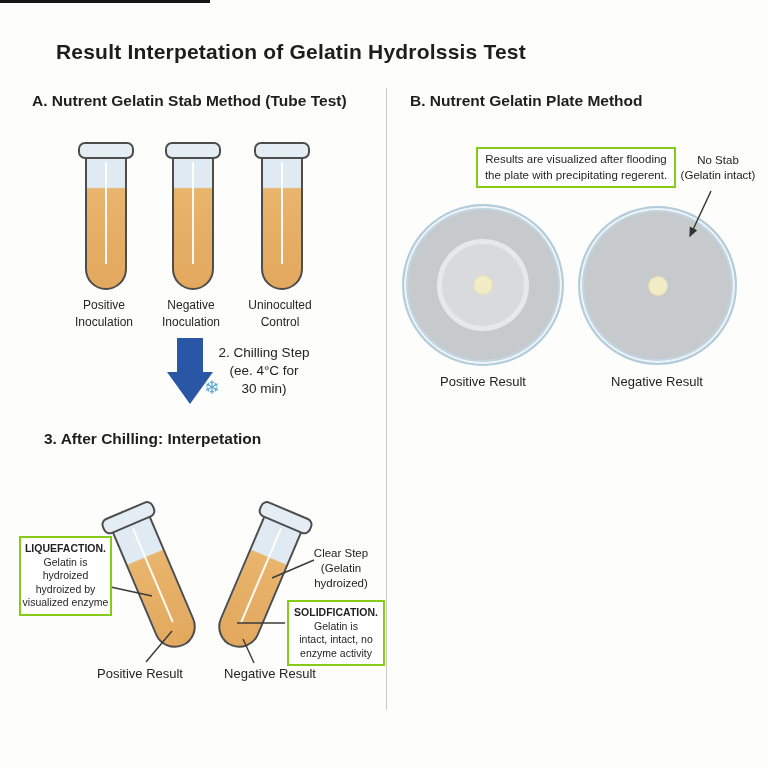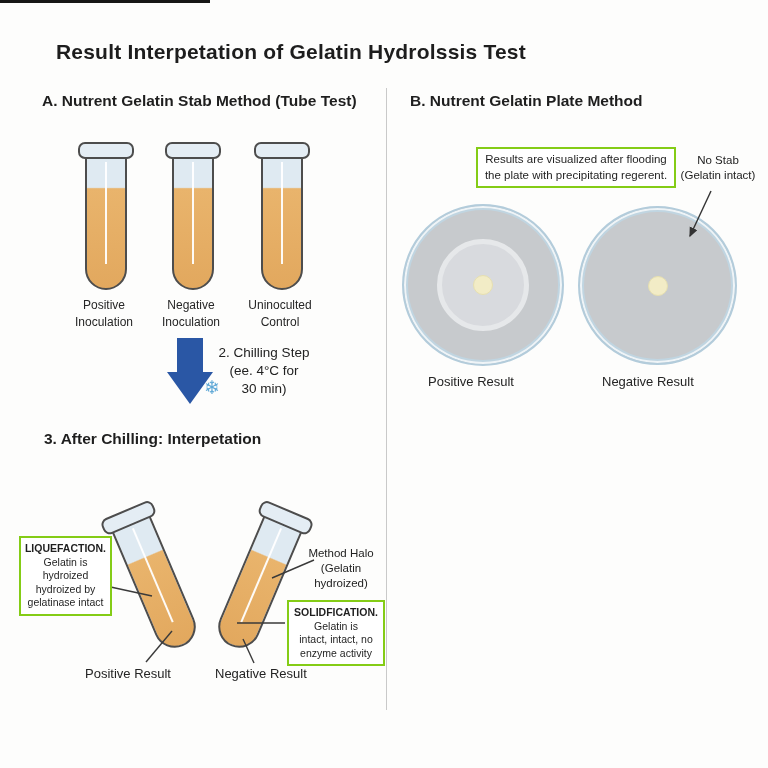--- a/index.html
+++ b/index.html
@@ -30,40 +30,40 @@
 
   
   .chill-text{left:206px;top:344px;width:116px;text-align:center;font-size:13.5px;line-height:18px;color:#222;}
   .snowflake{left:204px;top:376px;font-size:19px;color:#5fa8d6;}
 
   
   .callout{background:#fff;border:2px solid #84cc16;text-align:center;
     font-size:10.5px;line-height:13.5px;color:#1f1f1f;padding:4px 1px;}
   .callout .b{font-weight:700;}
   .note-plain{text-align:center;font-size:11.5px;line-height:15px;color:#222;}
-  .result-label{font-size:13px;color:#242424;width:110px;}
+  .result-label{font-size:13px;text-align:center;color:#242424;width:110px;}
 
   
   .plate{border-radius:50%;background:#c7cacd;border:2px solid #b3ccdb;
     box-shadow:inset 0 0 0 2px #eff4f7, inset 0 0 0 4px #c0d5e1;
     display:flex;align-items:center;justify-content:center;}
   .halo{width:82px;height:82px;border-radius:50%;background:#d8dade;border:5px solid #e6e8ea;
     display:flex;align-items:center;justify-content:center;}
   .colony{width:18px;height:18px;border-radius:50%;background:#f2ecc6;border:1px solid #e6dfb0;}
 
   svg.overlay{position:absolute;left:0;top:0;z-index:5;pointer-events:none;}
   .z6{z-index:6;}
 </style>
 </head>
 <body>
 
 <div class="abs top-strip"></div>
 
 <div class="abs page-title">Result Interpetation of Gelatin Hydrolssis Test</div>
-<div class="abs sec-heading" style="left:42px;top:92px;">A. Nutrent Gelatin Stab Method (Tube Test)</div>
+<div class="abs sec-heading" style="left:32px;top:92px;">A. Nutrent Gelatin Stab Method (Tube Test)</div>
 <div class="abs sec-heading" style="left:410px;top:92px;">B. Nutrent Gelatin Plate Method</div>
 <div class="abs divider"></div>
 
 <div class="abs tube" style="left:85px;top:142px;">
   <div class="cap"></div>
   <div class="body"></div>
   <div class="stab"></div>
 </div>
 <div class="abs tube" style="left:172px;top:142px;">
   <div class="cap"></div>
@@ -107,25 +107,25 @@
   <div class="cap"></div>
   <div class="body"></div>
   <div class="stab"></div>
 </div>
 
 <div class="abs callout z6" style="left:19px;top:536px;width:87px;">
   <div class="b">LIQUEFACTION.</div>
   <div>Gelatin is</div>
   <div>hydroized</div>
   <div>hydroized by</div>
-  <div>gelatinase intact</div>
+  <div>visualized enzyme</div>
 </div>
 
 <div class="abs note-plain z6" style="left:306px;top:546px;width:70px;">
-  <div>Method Halo</div>
+  <div>Clear Step</div>
   <div>(Gelatin</div>
   <div>hydroized)</div>
 </div>
 
 <div class="abs callout z6" style="left:287px;top:600px;width:92px;">
   <div class="b">SOLIDFICATION.</div>
   <div>Gelatin is</div>
   <div>intact, intact, no</div>
   <div>enzyme activity</div>
 </div>

